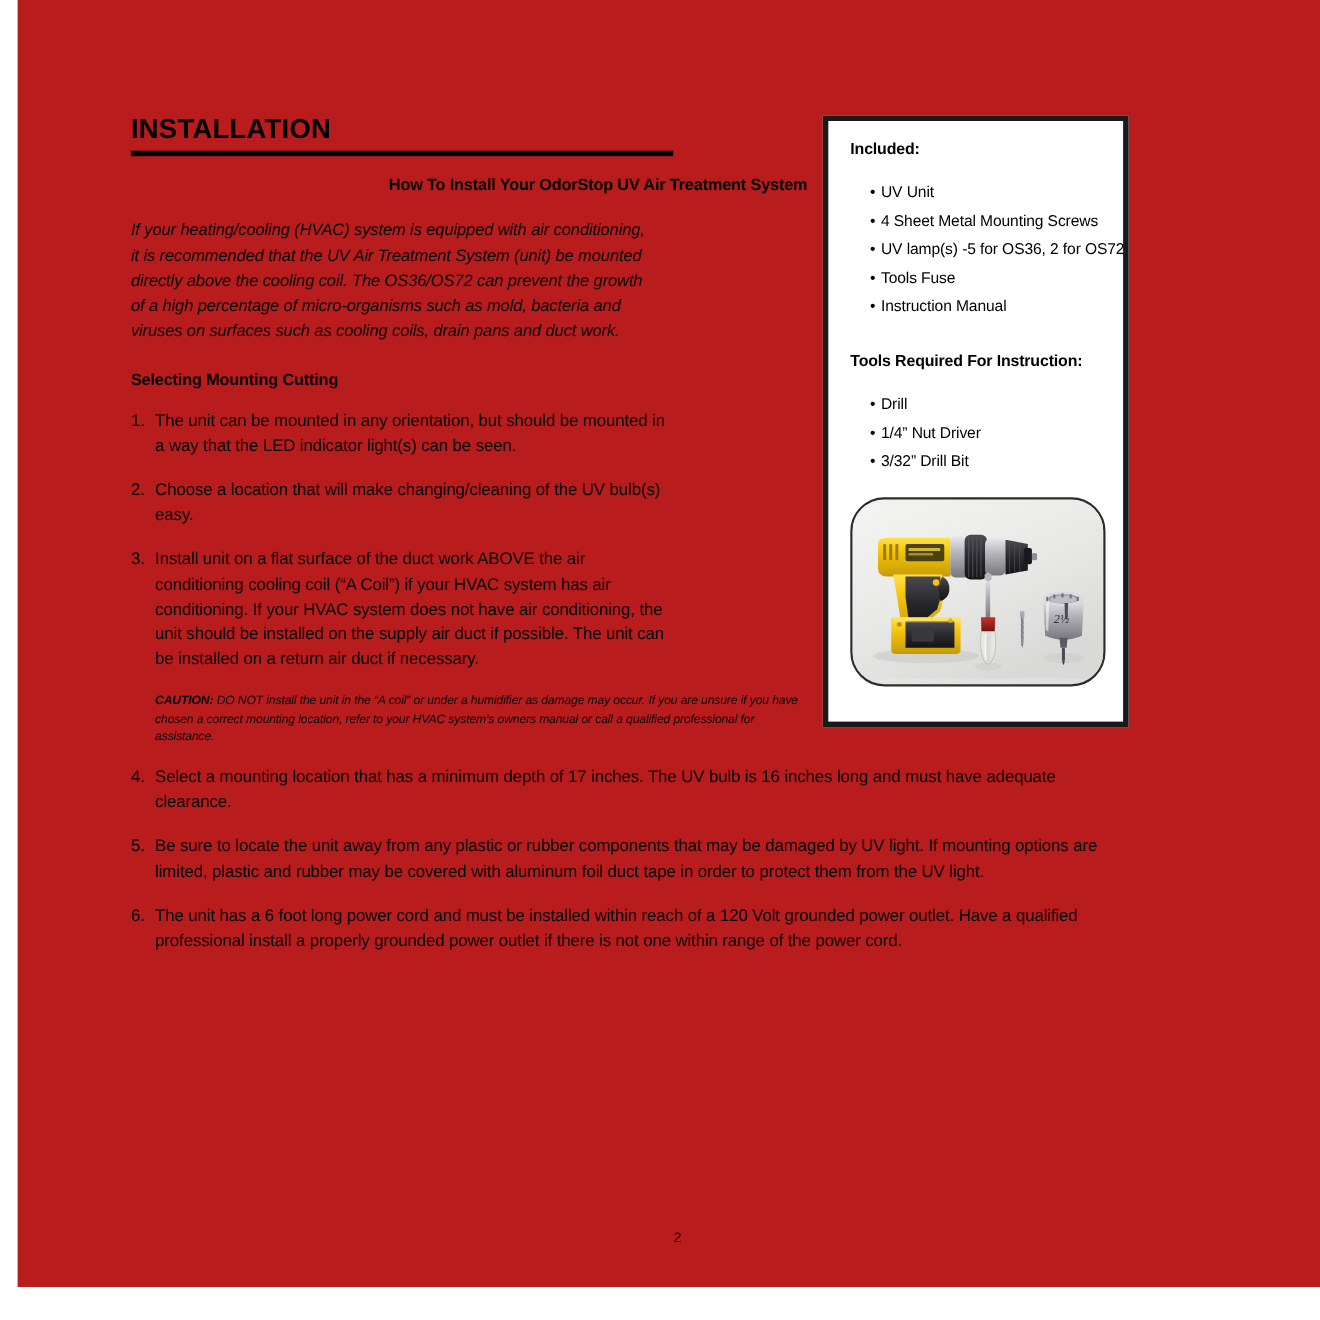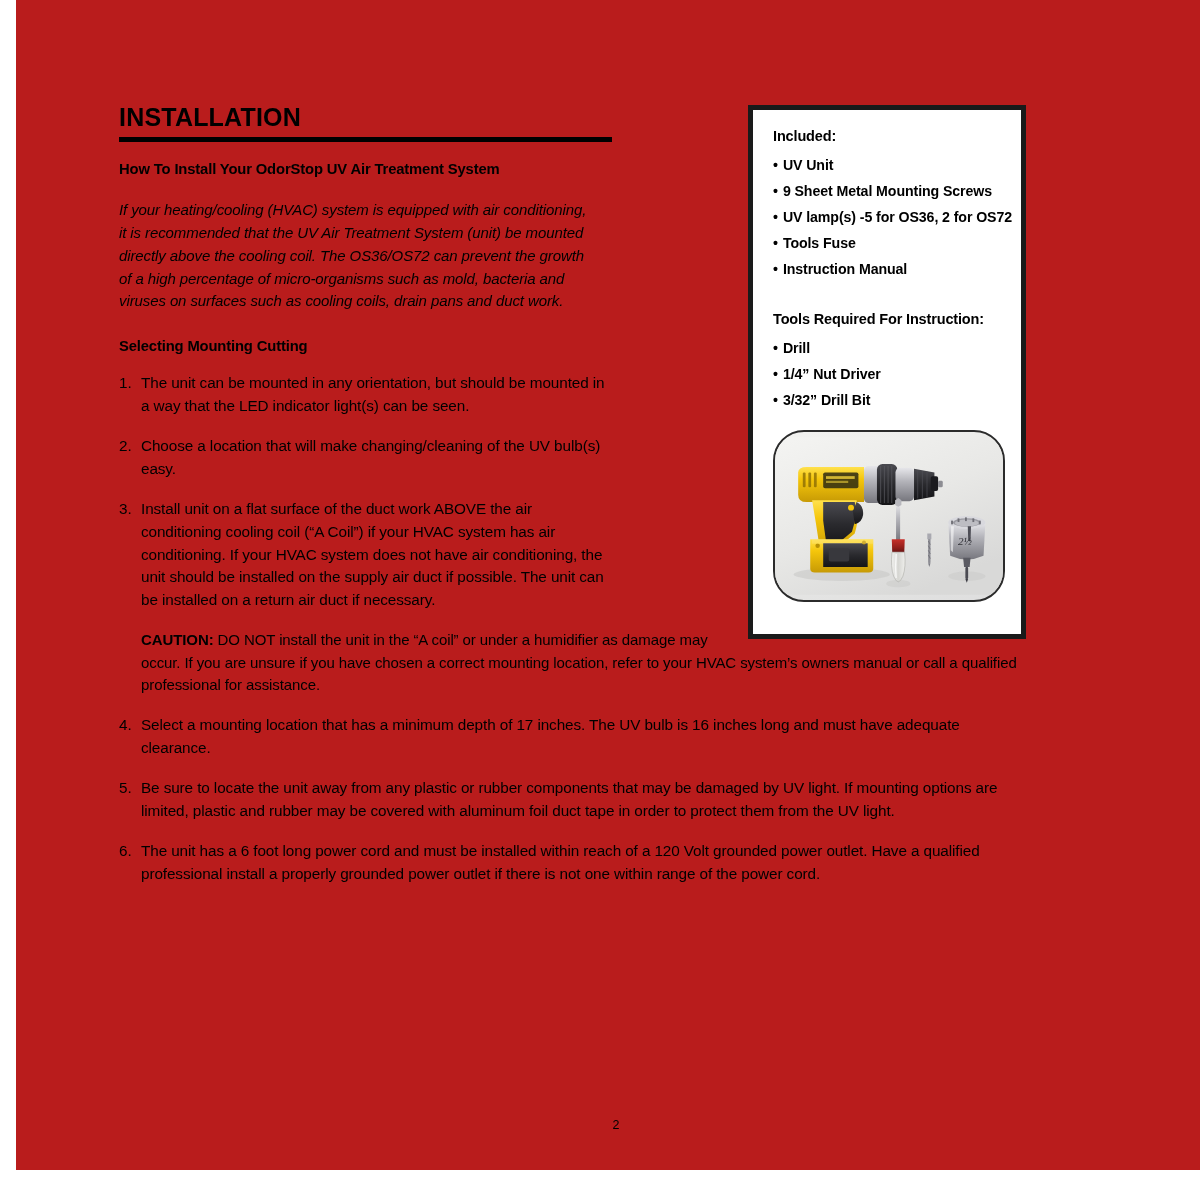--- a/index.html
+++ b/index.html
@@ -46,23 +46,22 @@
     font-weight: bold;
     letter-spacing: -0.15px;
     margin: 0 0 8px 0;
     line-height: 1.2;
   }
   .sidebar-heading.spaced {
     margin-top: 28px;
   }
   .sidebar-list {
     list-style: none;
-    margin: 0;
+    margin: 18px;
     padding: 0;
-    font-weight: bold;
   }
   .sidebar-list li {
     font-size: 14.2px;
     line-height: 1.82;
     letter-spacing: -0.1px;
     white-space: nowrap;
   }
   .sidebar-list li::before {
     content: "\2022";
     margin-right: 5px;
@@ -100,20 +99,21 @@
     height: 5px;
     background: #000000;
     margin: 7px 0 18px 0;
   }
   .subhead {
     font-size: 14.8px;
     font-weight: bold;
     letter-spacing: -0.15px;
     margin: 0 0 20px 0;
     line-height: 1.25;
+    text-align: right;
   }
   .section-head {
     font-size: 14.8px;
     font-weight: bold;
     letter-spacing: -0.15px;
     margin: 24px 0 16px 0;
     line-height: 1.25;
   }
   .intro-para {
     font-size: 15px;
@@ -134,25 +134,26 @@
     text-indent: -22px;
   }
   .num-item .num {
     display: inline-block;
     width: 22px;
     text-indent: 0;
   }
   .narrow { width: 475px; }
 
   .caution-para {
-    font-size: 15px;
+    font-size: 11px;
     line-height: 1.5;
     letter-spacing: -0.1px;
     margin: 0 0 17px 0;
     padding-left: 22px;
+    font-style: italic;
   }
   .caution-label { font-weight: bold; }
 
   .clearfix::after { content: ""; display: block; clear: both; }
 
   
   .page-number {
     position: absolute;
     left: 0;
     right: 0;
@@ -166,21 +167,21 @@
 <body>
 
 <div class="page">
 
   <aside class="sidebar-box">
 
     <div class="sidebar-heading">Included:</div>
 
     <ul class="sidebar-list">
       <li>UV Unit</li>
-      <li>9 Sheet Metal Mounting Screws</li>
+      <li>4 Sheet Metal Mounting Screws</li>
       <li>UV lamp(s) -5 for OS36, 2 for OS72</li>
       <li>Tools Fuse</li>
       <li>Instruction Manual</li>
     </ul>
 
     <div class="sidebar-heading spaced">Tools Required For Instruction:</div>
 
     <ul class="sidebar-list">
       <li>Drill</li>
       <li>1/4” Nut Driver</li>

